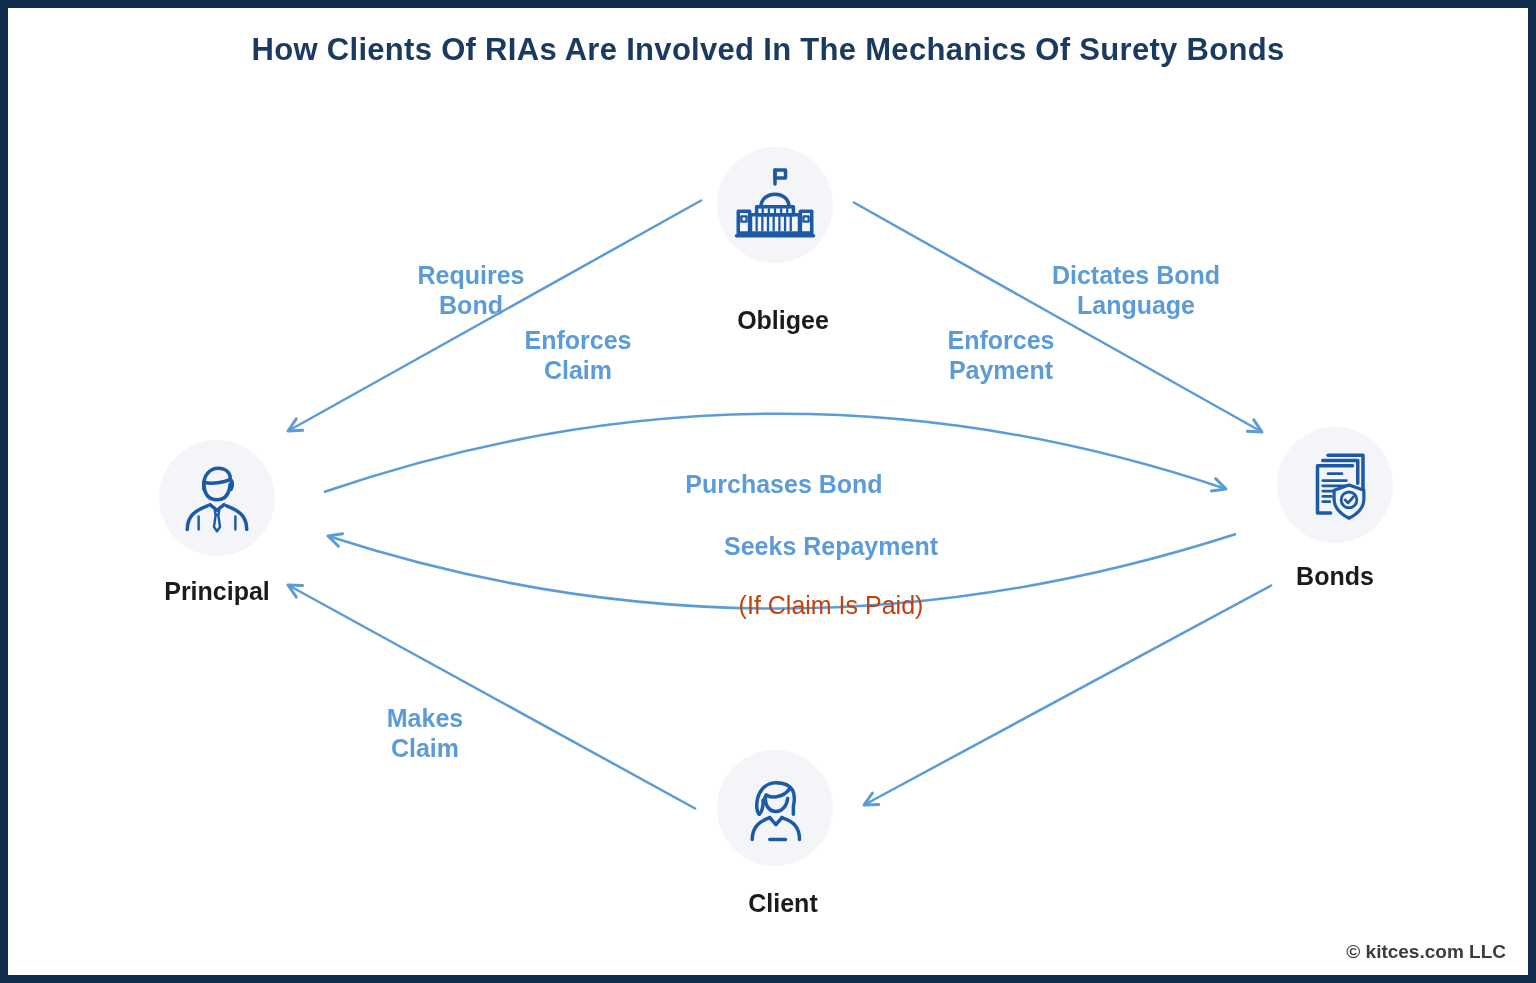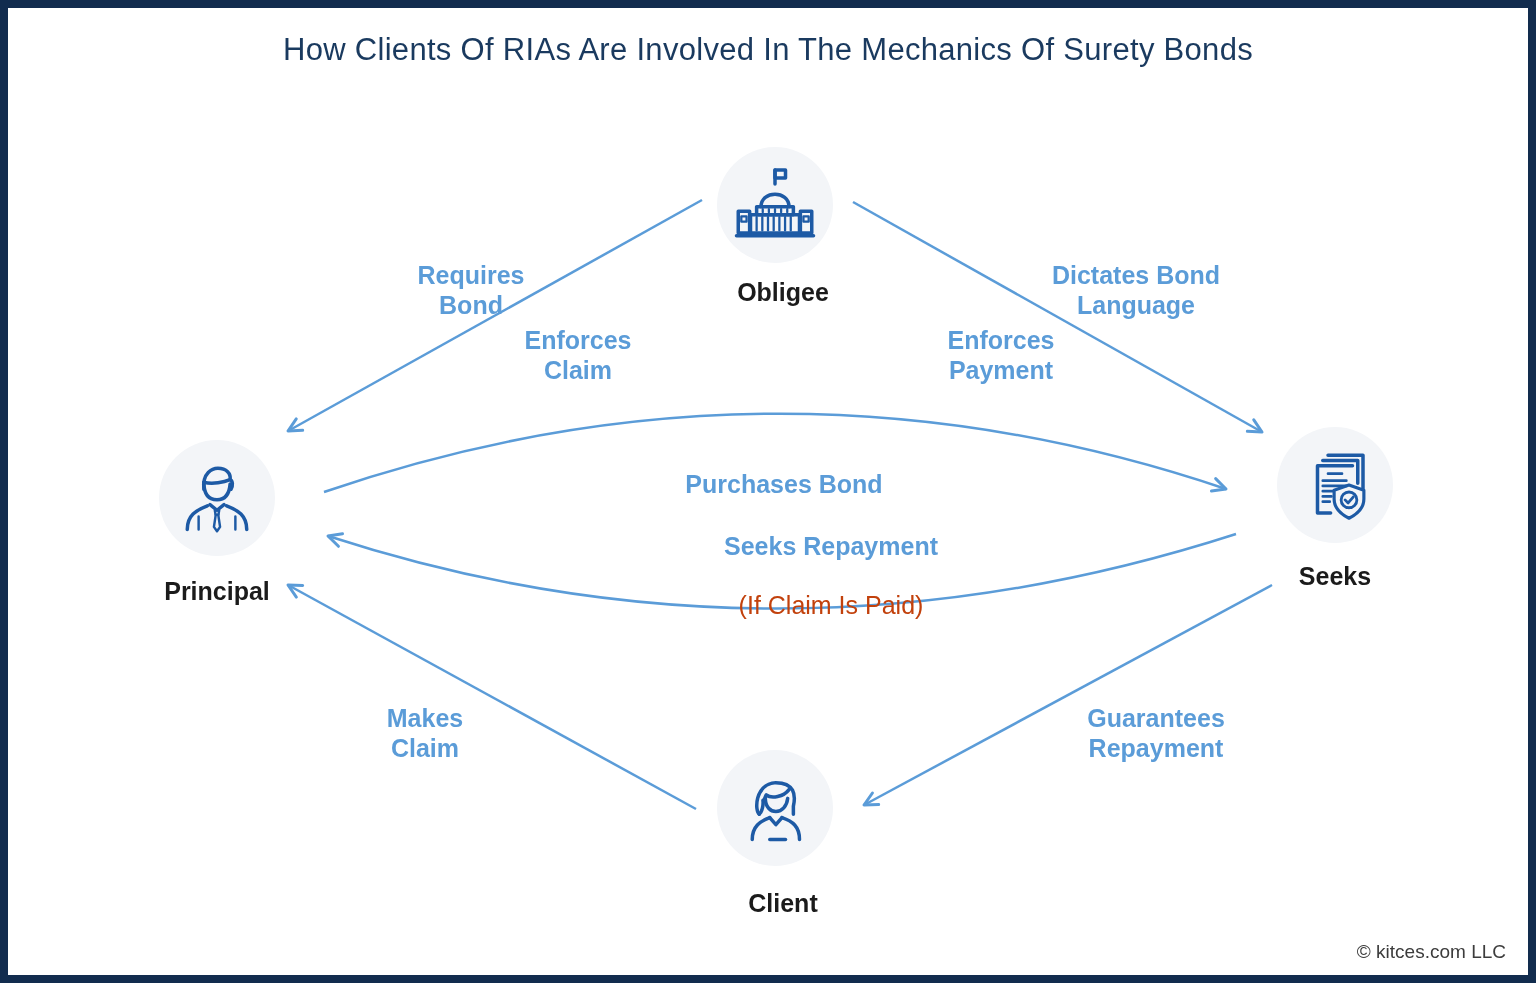--- a/index.html
+++ b/index.html
@@ -11,21 +11,21 @@
     background: #ffffff;
     border: 8px solid #122c4e;
     font-family: "Liberation Sans", sans-serif;
     overflow: hidden;
   }
   .title {
     position: absolute;
     left: 0; right: 0; top: 24px;
     text-align: center;
     font-size: 31px;
-    font-weight: 400;
+    font-weight: 700;
     letter-spacing: 0.3px;
     color: #1a3a5f;
   }
   #edges-svg {
     position: absolute;
     left: 0; top: 0;
     width: 1520px; height: 967px;
   }
   .node {
     position: absolute;
@@ -57,20 +57,21 @@
   }
   .edge-label .sub {
     font-weight: 400;
     color: #c2410c;
   }
   .footer {
     position: absolute;
     right: 22px; bottom: 12px;
     font-size: 19px;
     color: #3c3c3c;
+    font-weight: bold;
   }
   .ic { stroke: #1d5aa5; fill: none; stroke-width: 4; stroke-linecap: round; stroke-linejoin: round; }
 </style>
 </head>
 <body>
 
 <div id="canvas">
 
   <div class="title">How Clients Of RIAs Are Involved In The Mechanics Of Surety Bonds</div>
 
@@ -101,21 +102,21 @@
         <rect x="20" y="59" width="56" height="21"></rect>
         <path d="M27 62 V77 M33.5 62 V77 M40 62 V77 M46.5 62 V77 M53 62 V77 M59.5 62 V77 M66 62 V77" stroke-width="2.6"></path>
         <rect x="6" y="55" width="13" height="25"></rect>
         <rect x="77" y="55" width="13" height="25"></rect>
         <rect x="9.5" y="61" width="6" height="6" stroke-width="2.6"></rect>
         <rect x="80.5" y="61" width="6" height="6" stroke-width="2.6"></rect>
         <path d="M4 83 H92"></path>
       </g>
     </svg>
   </div>
-  <div class="node-label" style="left:775px; top:284px;">Obligee</div>
+  <div class="node-label" style="left:775px; top:312px;">Obligee</div>
 
   <div class="node" style="left:151px; top:432px;">
     <svg width="84" height="84" viewBox="0 0 96 96">
       <g class="ic">
         <path d="M33 38 C31 19 43 14 49 14 C59 14 64 20 63 27 C66 28 66.5 34 64 38"></path>
         <path d="M33 30 C33 44 39 50 48 50 C56 50 62 45 63 32"></path>
         <path d="M33 30 C43 32.5 56 30 63 27"></path>
         <path d="M14 84 C14 68 24 62 37 57"></path>
         <path d="M59 57 C72 62 82 68 82 84"></path>
         <path d="M40 55.5 L48 62 L56 55.5"></path>
@@ -134,21 +135,21 @@
         <path d="M34 20 H74 V46"></path>
         <path d="M68 26 H28 V80 H43"></path>
         <path d="M40 35 H56" stroke-width="3"></path>
         <path d="M34 43 H61 M34 49 H61 M34 55 H46 M34 61 H44 M34 67 H42" stroke-width="3"></path>
         <path d="M64 48 L81 54 V64 C81 74 74 81 64 86 C54 81 47 74 47 64 V54 Z" stroke-width="3.6"></path>
         <circle cx="64" cy="65" r="9" stroke-width="3.2"></circle>
         <path d="M59.5 65 L63 68.5 L69 61.5" stroke-width="3.2"></path>
       </g>
     </svg>
   </div>
-  <div class="node-label" style="left:1327px; top:568px;">Seeks</div>
+  <div class="node-label" style="left:1327px; top:568px;">Bonds</div>
 
   <div class="node" style="left:709px; top:742px;">
     <svg width="84" height="84" viewBox="0 0 96 96">
       <g class="ic">
         <path d="M30 55 C25 52 24 21 49 19 C70 19 72 33 69 46 L69 55"></path>
         <path d="M30 55 C33.5 52 34.5 45 34.5 39"></path>
         <path d="M64 27 C58 35 44 38 38 33 C36 37 34.5 42 34.5 39"></path>
         <path d="M37 37 C37 47 43 52 49 52 C56 52 61.5 46 62.5 37"></path>
         <path d="M22 84 C22 69 31 63 42 59"></path>
         <path d="M56 59 C68 63 76 69 76 84"></path>
@@ -171,18 +172,16 @@
 
   <div class="edge-label" style="left:776px; top:450px;margin-top:27px;">Purchases Bond</div>
 
   <div class="edge-label" style="left:775px; top:568px;margin-left:48px;">
     <div>Seeks Repayment</div>
     <div class="sub">(If Claim Is Paid)</div>
   </div>
 
   <div class="edge-label" style="left:417px; top:725px;">Makes
 Claim</div>
-  <div class="edge-label" style="left:1148px; top:725px;">Guarantees
-Repayment</div>
 
   <div class="footer">© kitces.com LLC</div>
 
 </div>
 
 </body></html>

